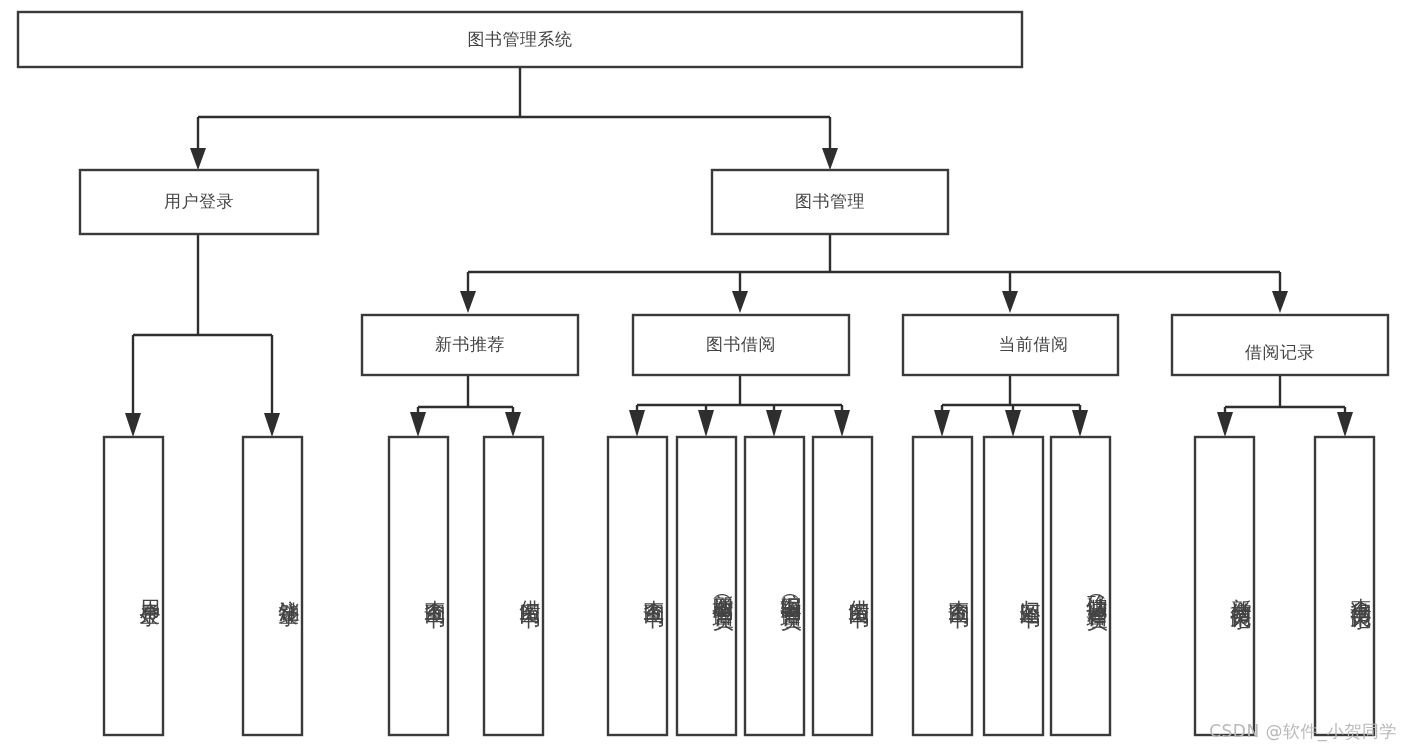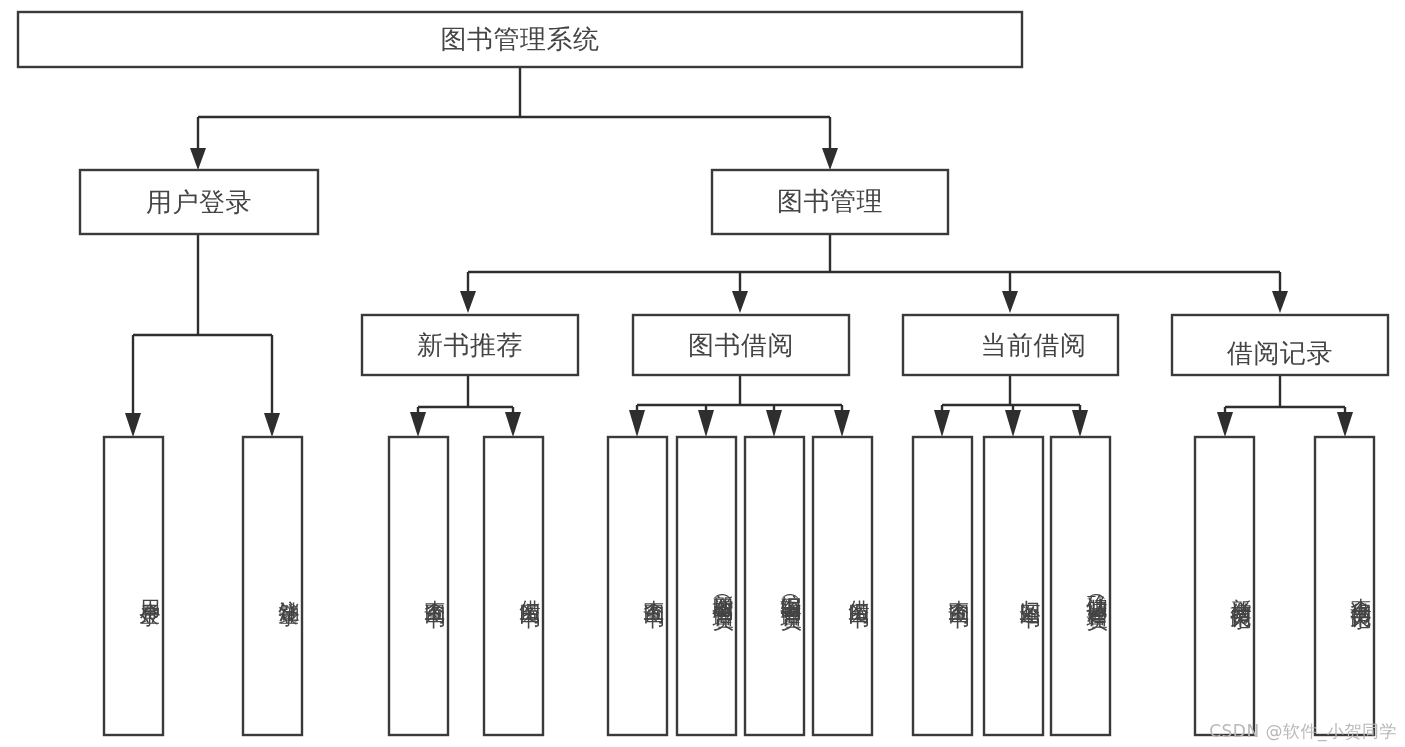--- a/index.html
+++ b/index.html
@@ -45,21 +45,21 @@
     position: absolute;
     color: #444444;
     display: flex;
     align-items: center;
     justify-content: center;
     text-align: center;
     pointer-events: none;
     box-sizing: border-box;
   }
   .node-label.horizontal {
-    font-size: 26px;
+    font-size: 17px;
     line-height: 1.25;
     letter-spacing: 0.5px;
     white-space: nowrap;
   }
   .node-label.vertical {
     writing-mode: vertical-rl;
     text-orientation: upright;
     font-size: 21px;
     line-height: 1.30;
     letter-spacing: 2.5px;

